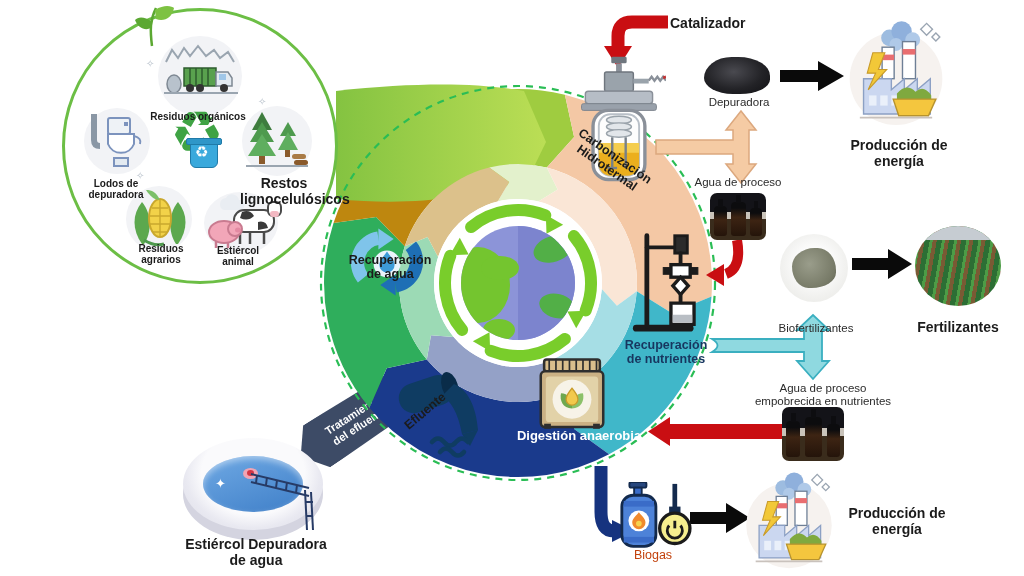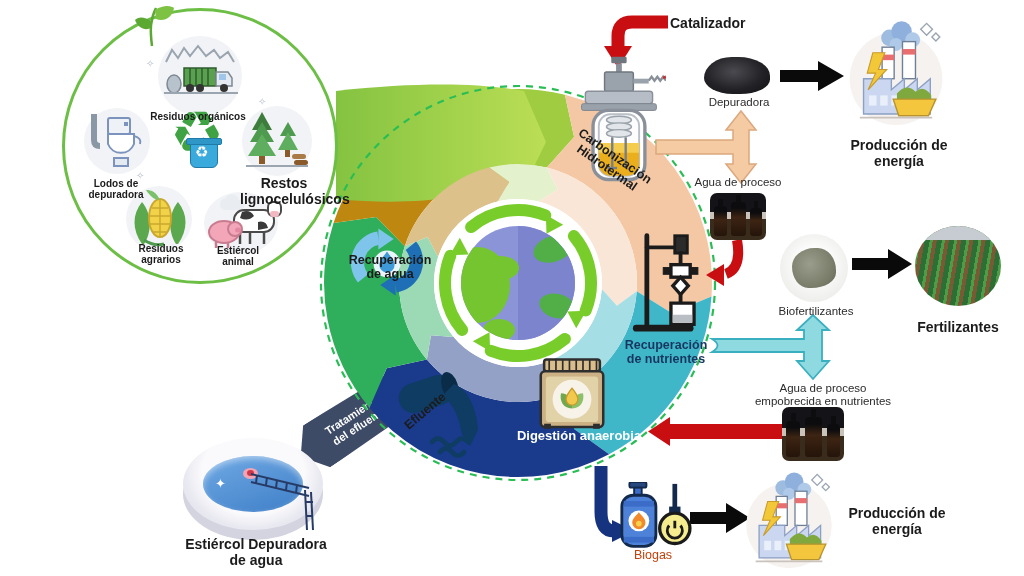--- a/index.html
+++ b/index.html
@@ -378,21 +378,21 @@
   </svg>
   <svg class="abs z3" width="102" height="122" style="left:845px;top:14px" viewBox="0 0 110 120">
       <use href="#factory"></use>
     </svg>
   <div class="lbl bold s15 z4" style="left:838px;top:138px;width:122px">Producción de
 energía</div>
 
   <div class="abs z3" id="biofert">
     <div class="blob"></div>
   </div>
-  <div class="lbl s115 z4" style="left:764px;top:305px;width:104px;color:#2b2b2b">Biofertilizantes</div>
+  <div class="lbl s115 z4" style="left:764px;top:322px;width:104px;color:#2b2b2b">Biofertilizantes</div>
 
   <div class="abs z3" id="field-photo">
     <div class="sky"></div>
   </div>
   <div class="lbl bold s15 z4" style="left:898px;top:320px;width:120px">Fertilizantes</div>
 
   <div class="lbl s115 z4" style="left:735px;top:382px;width:176px;color:#2b2b2b">Agua de proceso
 empobrecida en nutrientes</div>
 
   <div class="photo bottles" style="left:782px;top:407px;width:62px;height:54px">

